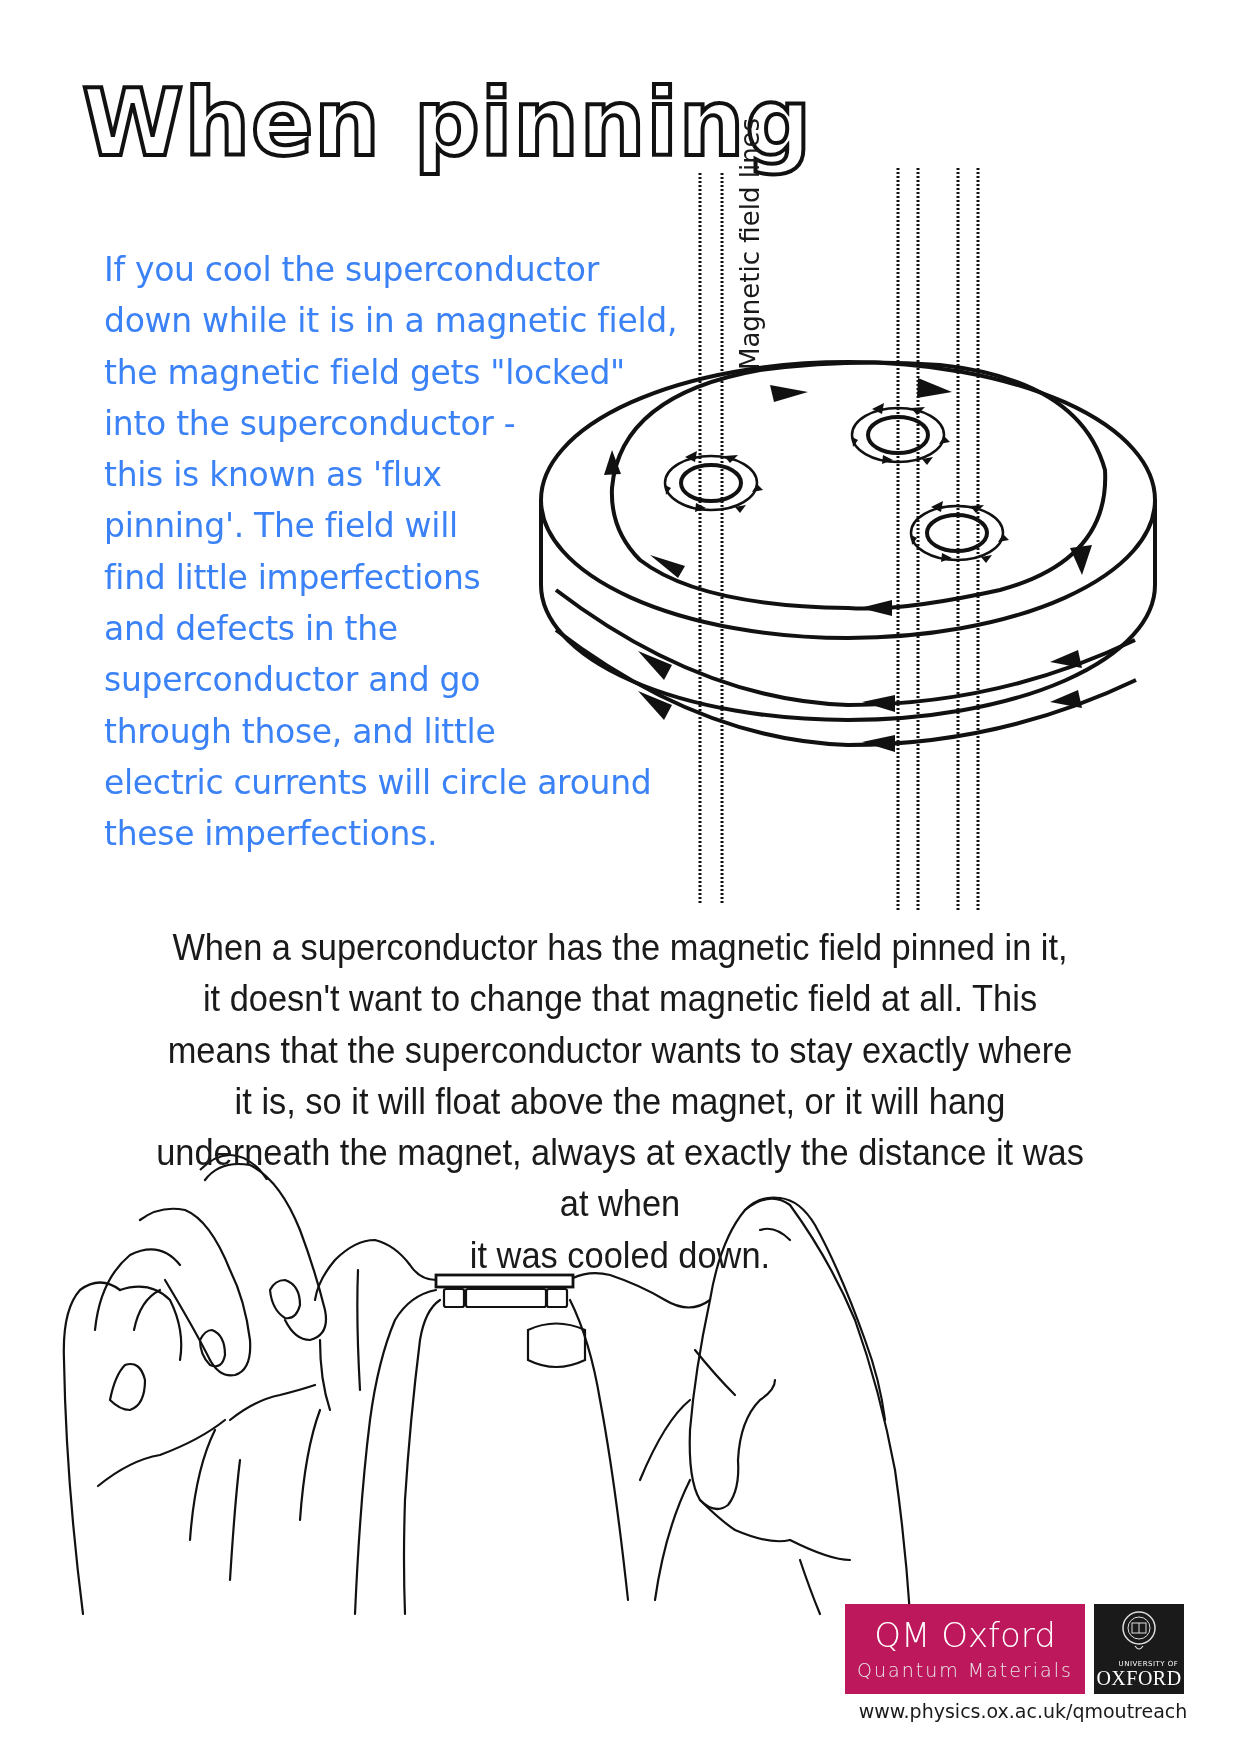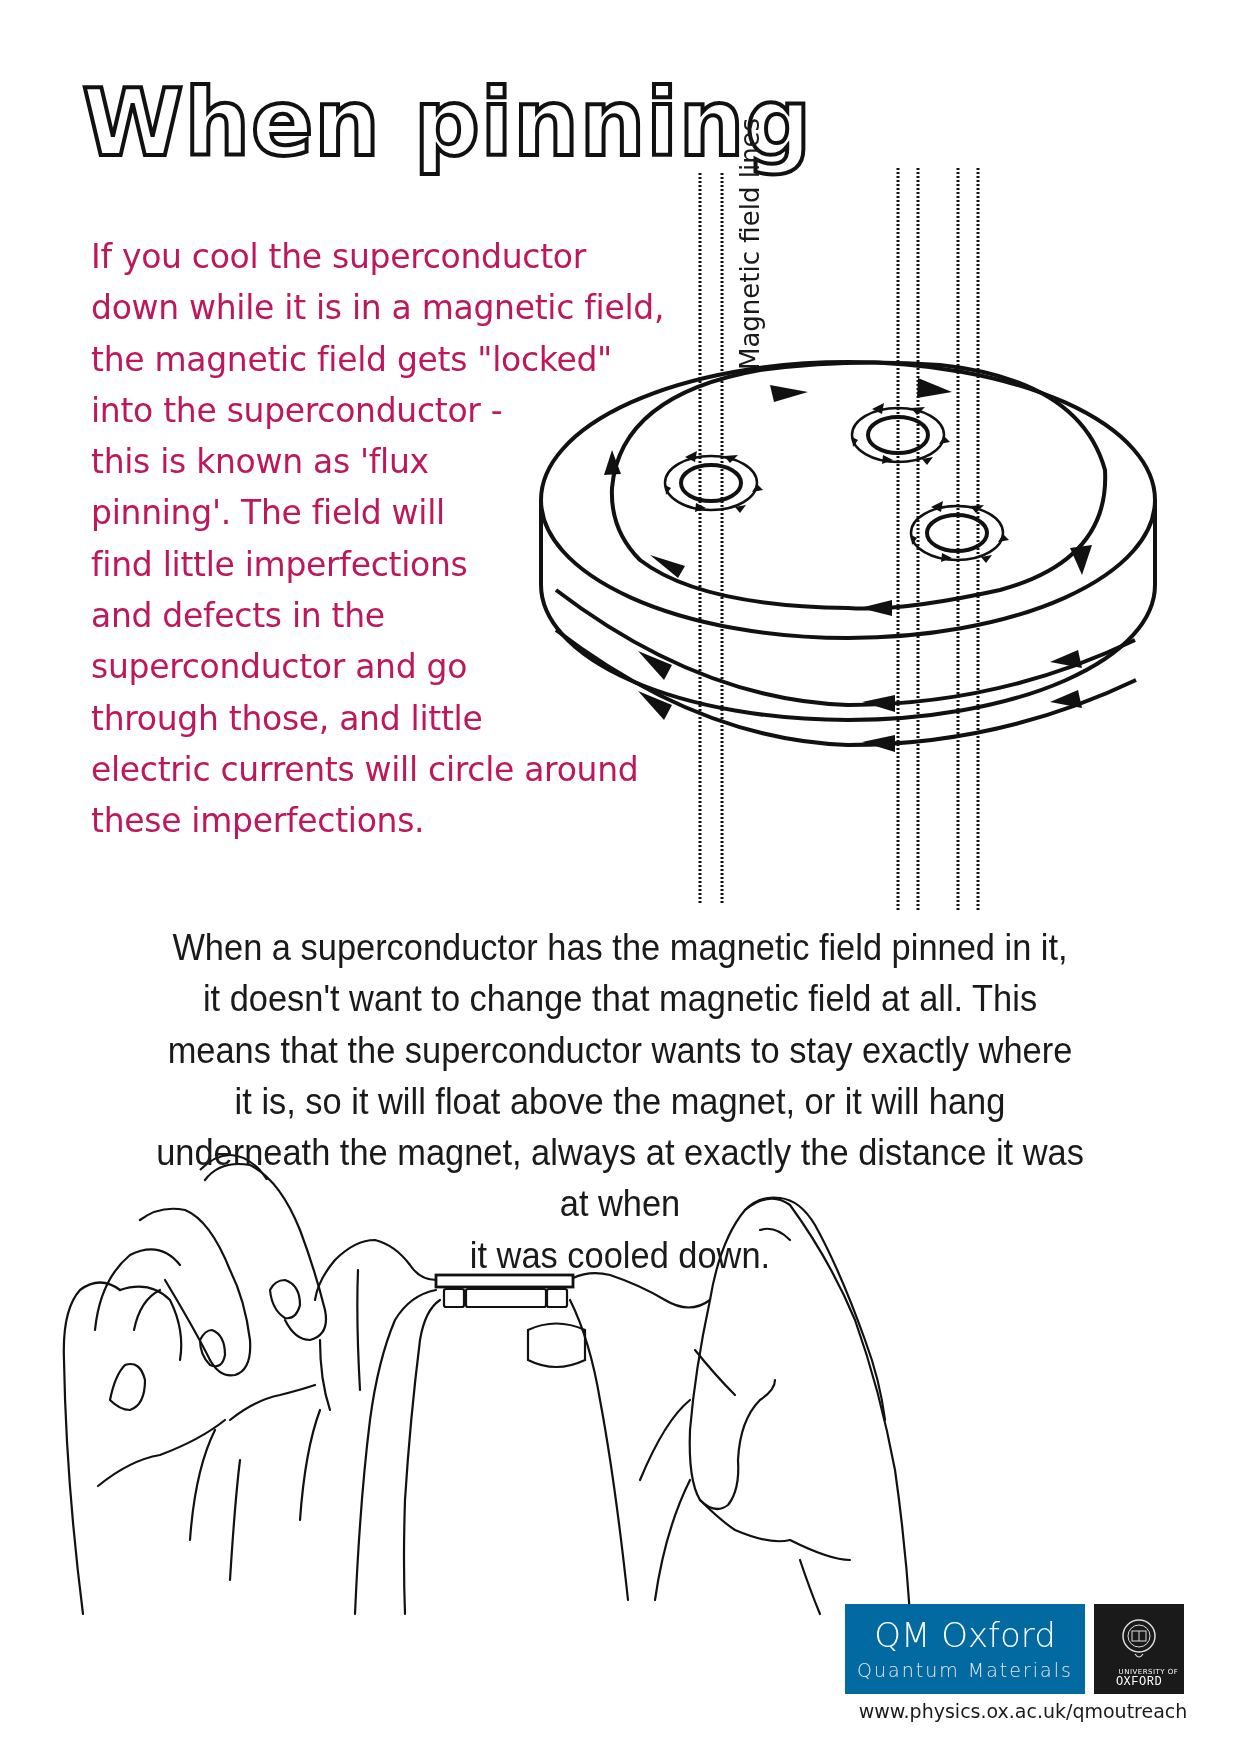--- a/index.html
+++ b/index.html
@@ -3,48 +3,48 @@
   <meta charset="utf-8">
   <style>
     html, body { margin: 0; padding: 0; background: #ffffff; }
     body { width: 1240px; height: 1754px; position: relative; overflow: hidden; font-family: "DejaVu Sans", sans-serif; color: #111; }
     .title {
       position: absolute; left: 82px; top: 78px; margin: 0;
       font-family: "DejaVu Sans", sans-serif; font-weight: 900; font-size: 92px; letter-spacing: 1px;
       color: #ffffff; -webkit-text-stroke: 4px #111; line-height: 1;
     }
     .intro {
-      position: absolute; left: 86px; top: 226px; width: 620px; margin: 5px;
-      font-family: "DejaVu Sans", sans-serif; font-size: 33px; line-height: 51.3px; color: #be185d;
+      position: absolute; left: 86px; top: 226px; width: 620px; margin: 18px;
+      font-family: "DejaVu Sans", sans-serif; font-size: 33px; line-height: 51.3px; color: #3b82f6;
       white-space: pre-line; letter-spacing: -0.3px;
     }
     .field-label {
       position: absolute; left: 735px; top: 370px; transform-origin: left top; transform: rotate(-90deg);
       font-family: "DejaVu Sans", sans-serif; font-size: 26px; color: #1a1a1a; white-space: nowrap;
     }
     .diagram { position: absolute; left: 0; top: 0; }
     .para2 {
       position: absolute; left: 70px; top: 922px; width: 1100px; margin: 0; text-align: center;
       font-family: "Liberation Sans", sans-serif; font-size: 37px; line-height: 51.3px; color: #1a1a1a;
       transform: scaleX(0.93); transform-origin: center top; white-space: pre-line;
     }
     .hands { position: absolute; left: 0; top: 0; }
     .brand-box {
-      position: absolute; left: 845px; top: 1604px; width: 240px; height: 90px; background: #0369a1; color: #fff;
+      position: absolute; left: 845px; top: 1604px; width: 240px; height: 90px; background: #be185d; color: #fff;
       display: flex; flex-direction: column; align-items: center; justify-content: center;
     }
     .brand-title { font-family: "DejaVu Sans", sans-serif; font-size: 34px; line-height: 1.1; font-weight: 300; }
     .brand-sub { font-family: "DejaVu Sans", sans-serif; font-size: 19px; letter-spacing: 2px; font-weight: 300; margin-top: 4px; color: #e8e8e8; text-align: right; }
     .oxford-box {
       position: absolute; left: 1094px; top: 1604px; width: 90px; height: 90px; background: #1a1a1a; color: #fff;
       display: flex; flex-direction: column; align-items: center; justify-content: flex-end; padding-bottom: 6px; box-sizing: border-box;
     }
     .crest { width: 40px; height: 44px; margin-bottom: 6px; }
     .oxford-small { font-family: "DejaVu Sans", sans-serif; font-size: 7px; letter-spacing: 0.5px; padding-left: 19px; }
-    .oxford-big { font-family: Liberation Mono, monospace; font-size: 12px; letter-spacing: 0.5px; line-height: 1; }
+    .oxford-big { font-family: Liberation Serif, serif; font-size: 20px; letter-spacing: 0.5px; line-height: 1; }
     .url {
       position: absolute; left: 845px; top: 1700px; width: 340px; text-align: center;
       font-family: "DejaVu Sans", sans-serif; font-size: 19px; color: #1a1a1a; margin-left: 8px;
     }
   </style>
 </head>
 <body>
 
 <h1 class="title">When pinning</h1>
 

